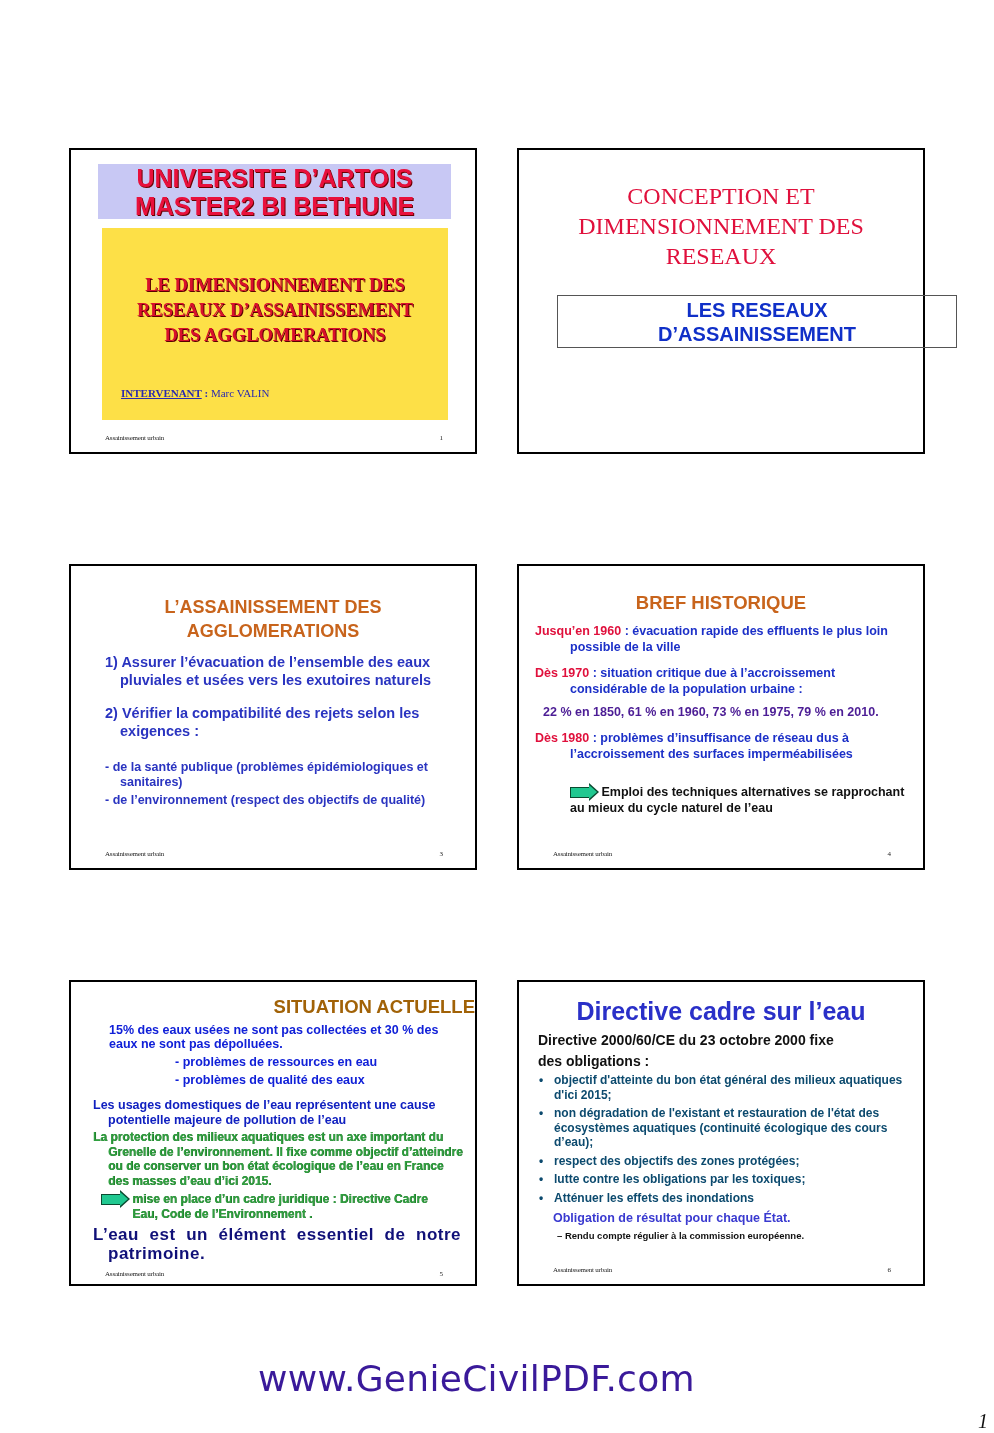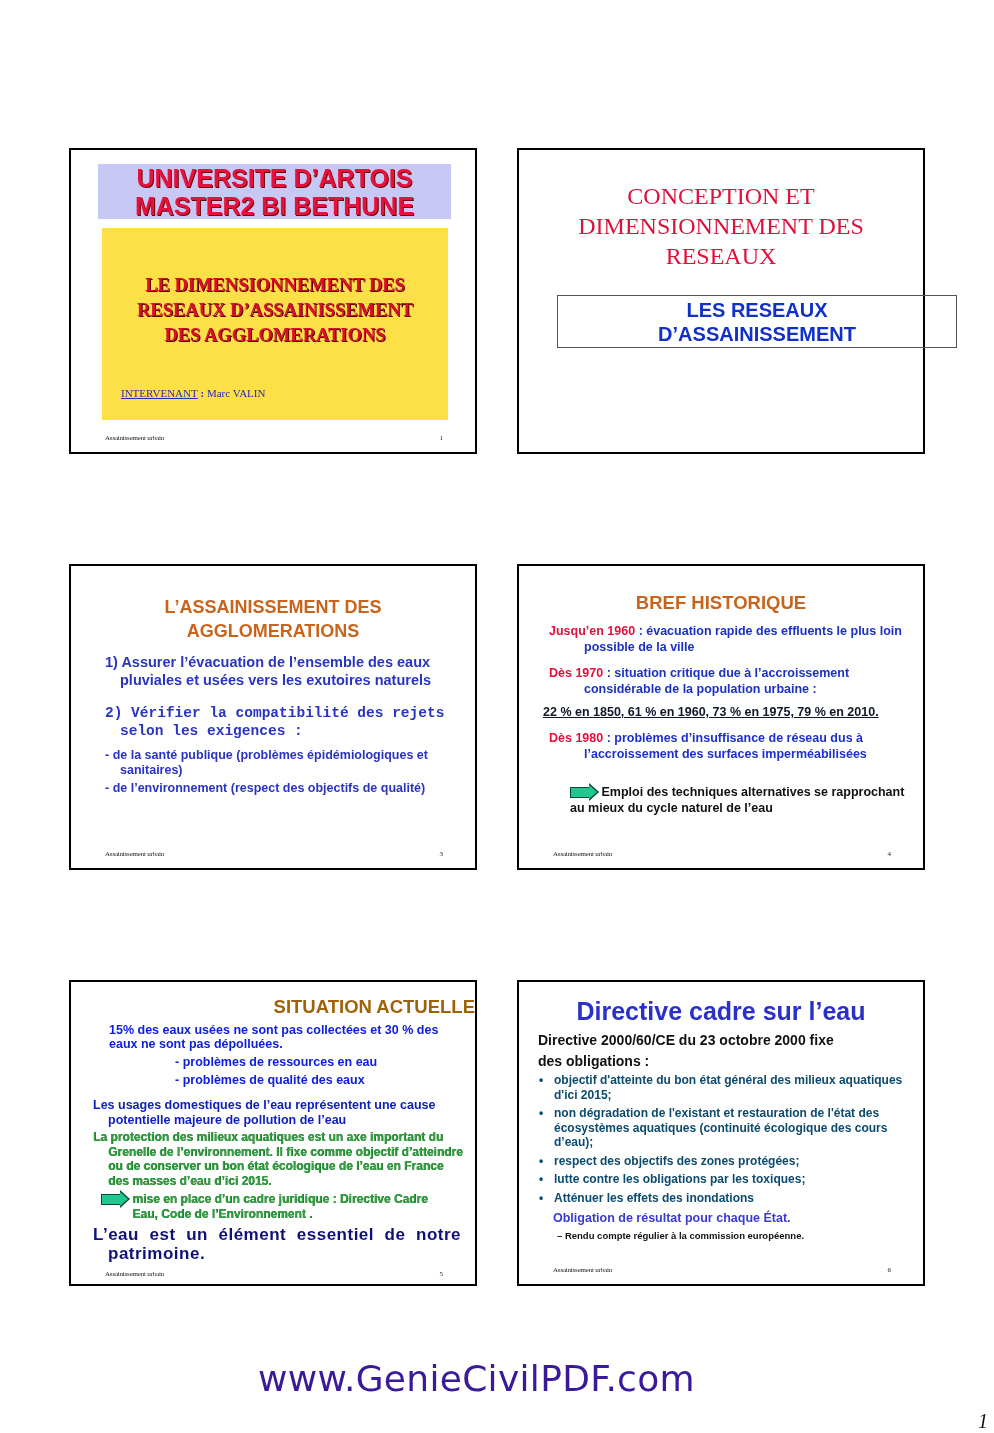--- a/index.html
+++ b/index.html
@@ -43,21 +43,21 @@
   }
   .s1 .subtitle {
     position: absolute; left: 0; right: 0; top: 45px; text-align: center;
     font-family: "Liberation Serif", serif; font-weight: bold; font-size: 18.5px;
     color: #d8102c; line-height: 25px; text-shadow: 1px 1px 0 #5a0000;
   }
   .s1 .speaker {
     position: absolute; left: 19px; top: 159px;
     font-family: "Liberation Serif", serif; font-size: 11px; color: #2a2ab0;
   }
-  .s1 .speaker .label { font-weight: normal; text-decoration: underline; }
+  .s1 .speaker .label { font-weight: bold; text-decoration: underline; }
   .s1 .speaker .colon { font-weight: bold; }
 
   
   .s2 .title {
     position: absolute; left: 0; right: 0; top: 31px; text-align: center;
     font-family: "Liberation Serif", serif; font-size: 24px; color: #e0103c;
     line-height: 30px;
   }
   .s2 .boxed {
     position: absolute; left: 38px; top: 145px; width: 400px; height: 53px;
@@ -69,32 +69,32 @@
   
   .s3 .title {
     position: absolute; left: 0; right: 0; top: 29px; text-align: center;
     color: #c8641c; font-weight: bold; font-size: 18px; line-height: 24px;
   }
   .s3 .body {
     position: absolute; left: 34px; top: 88px; width: 350px; color: #2a34c0;
     font-weight: bold;
   }
   .s3 .big { font-size: 14.5px; line-height: 17.5px; padding-left: 15px; text-indent: -15px; margin-bottom: 16px; }
-  .s3 .big:nth-child(2) { margin-bottom: 8px; font-family: Liberation Mono, monospace; }
+  .s3 .big:nth-child(2) { margin-bottom: 20px; }
   .s3 .small { font-size: 12.5px; line-height: 15px; padding-left: 15px; text-indent: -15px; margin-bottom: 3px; }
 
   
   .s4 .title {
     position: absolute; left: 0; right: 0; top: 26px; text-align: center;
     color: #c8641c; font-weight: bold; font-size: 18.5px;
   }
   .s4 .body { position: absolute; left: 16px; top: 57px; width: 380px; font-weight: bold; font-size: 12.5px; line-height: 16px; }
-  .s4 .para { margin-bottom: 10px; padding-left: 35px; text-indent: -35px; color: #1c30c8; margin-left: 14px; }
+  .s4 .para { margin-bottom: 10px; padding-left: 35px; text-indent: -35px; color: #1c30c8; }
   .s4 .para .red { color: #e0103c; }
-  .s4 .stat { color: #0f172a; margin: -3px 0 10px 8px; text-decoration: underline; }
+  .s4 .stat { color: #4c1d95; margin: -3px 0 10px 8px; }
   .s4 .conclusion { color: #111; margin-top: 22px; padding-left: 35px; }
   .arrow {
     display: inline-block; vertical-align: middle; position: relative;
     width: 18px; height: 9px; background: #20c890; border: 1px solid #0a4a30; margin-right: 8px;
   }
   .arrow::after {
     content: ""; position: absolute; right: -10px; top: -5px; width: 0; height: 0;
     border-top: 9px solid transparent; border-bottom: 9px solid transparent;
     border-left: 10px solid #0a4a30;
   }

